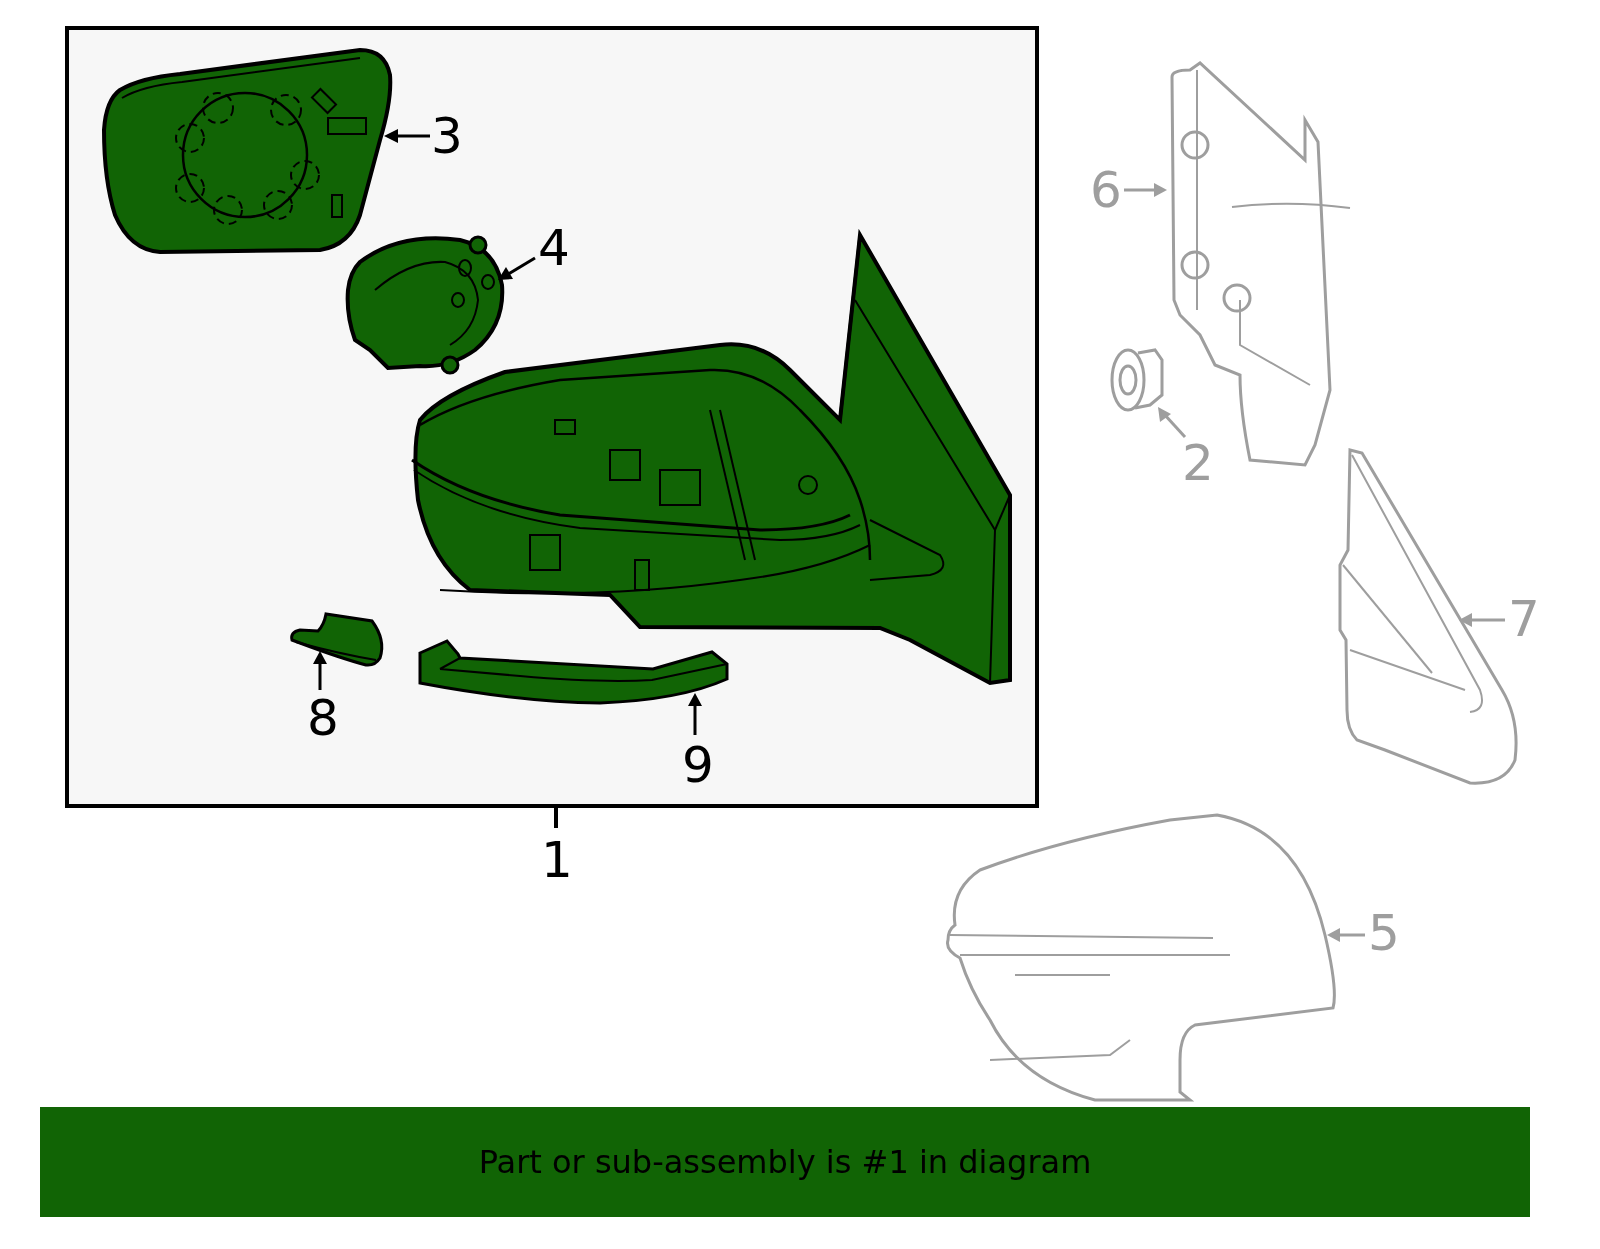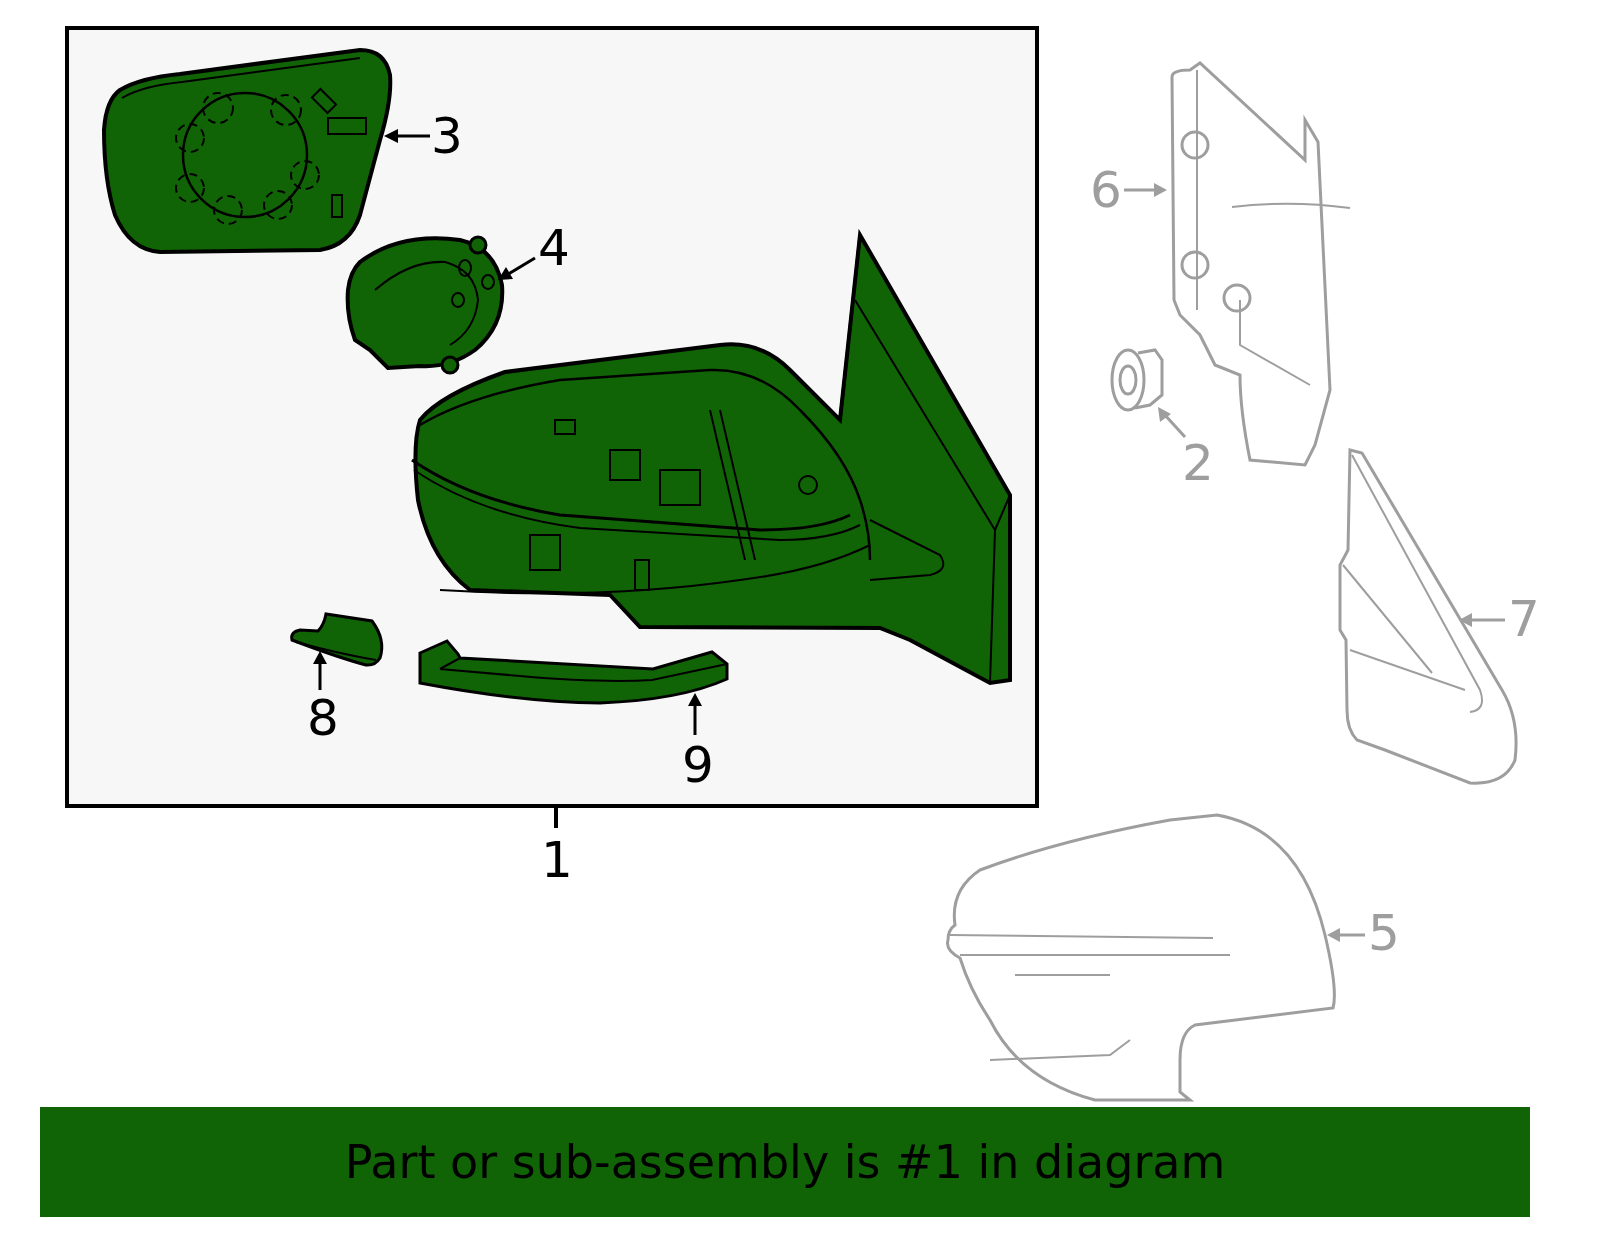--- a/index.html
+++ b/index.html
@@ -3,21 +3,21 @@
 <meta charset="utf-8">
 <style>
   html, body { margin: 0; padding: 0; background: #ffffff; }
   body { width: 1600px; height: 1249px; position: relative; overflow: hidden; font-family: "DejaVu Sans", sans-serif; }
   #diagram { position: absolute; left: 0; top: 0; width: 1600px; height: 1249px; }
   .callout { position: absolute; font-family: "DejaVu Sans", sans-serif; font-size: 50px; line-height: 1; }
   .callout.dark { color: #000000; }
   .callout.grey { color: #9e9e9e; }
   #banner { position: absolute; left: 40px; top: 1107px; width: 1490px; height: 110px; background: #116405;
             display: flex; flex-direction: column; align-items: center; justify-content: center; }
-  #banner .line { font-family: "DejaVu Sans", sans-serif; font-size: 46px; line-height: 48px; color: #000000; white-space: nowrap; }
+  #banner .line { font-family: "DejaVu Sans", sans-serif; font-size: 32px; line-height: 48px; color: #000000; white-space: nowrap; }
 </style>
 </head>
 <body>
 
 <svg id="diagram" viewBox="0 0 1600 1249" xmlns="http://www.w3.org/2000/svg">
 
   <rect x="67" y="28" width="970" height="778" fill="#f7f7f7" stroke="#000" stroke-width="4"></rect>
   <line x1="556" y1="808" x2="556" y2="828" stroke="#000" stroke-width="4"></line>
 
   <g>

